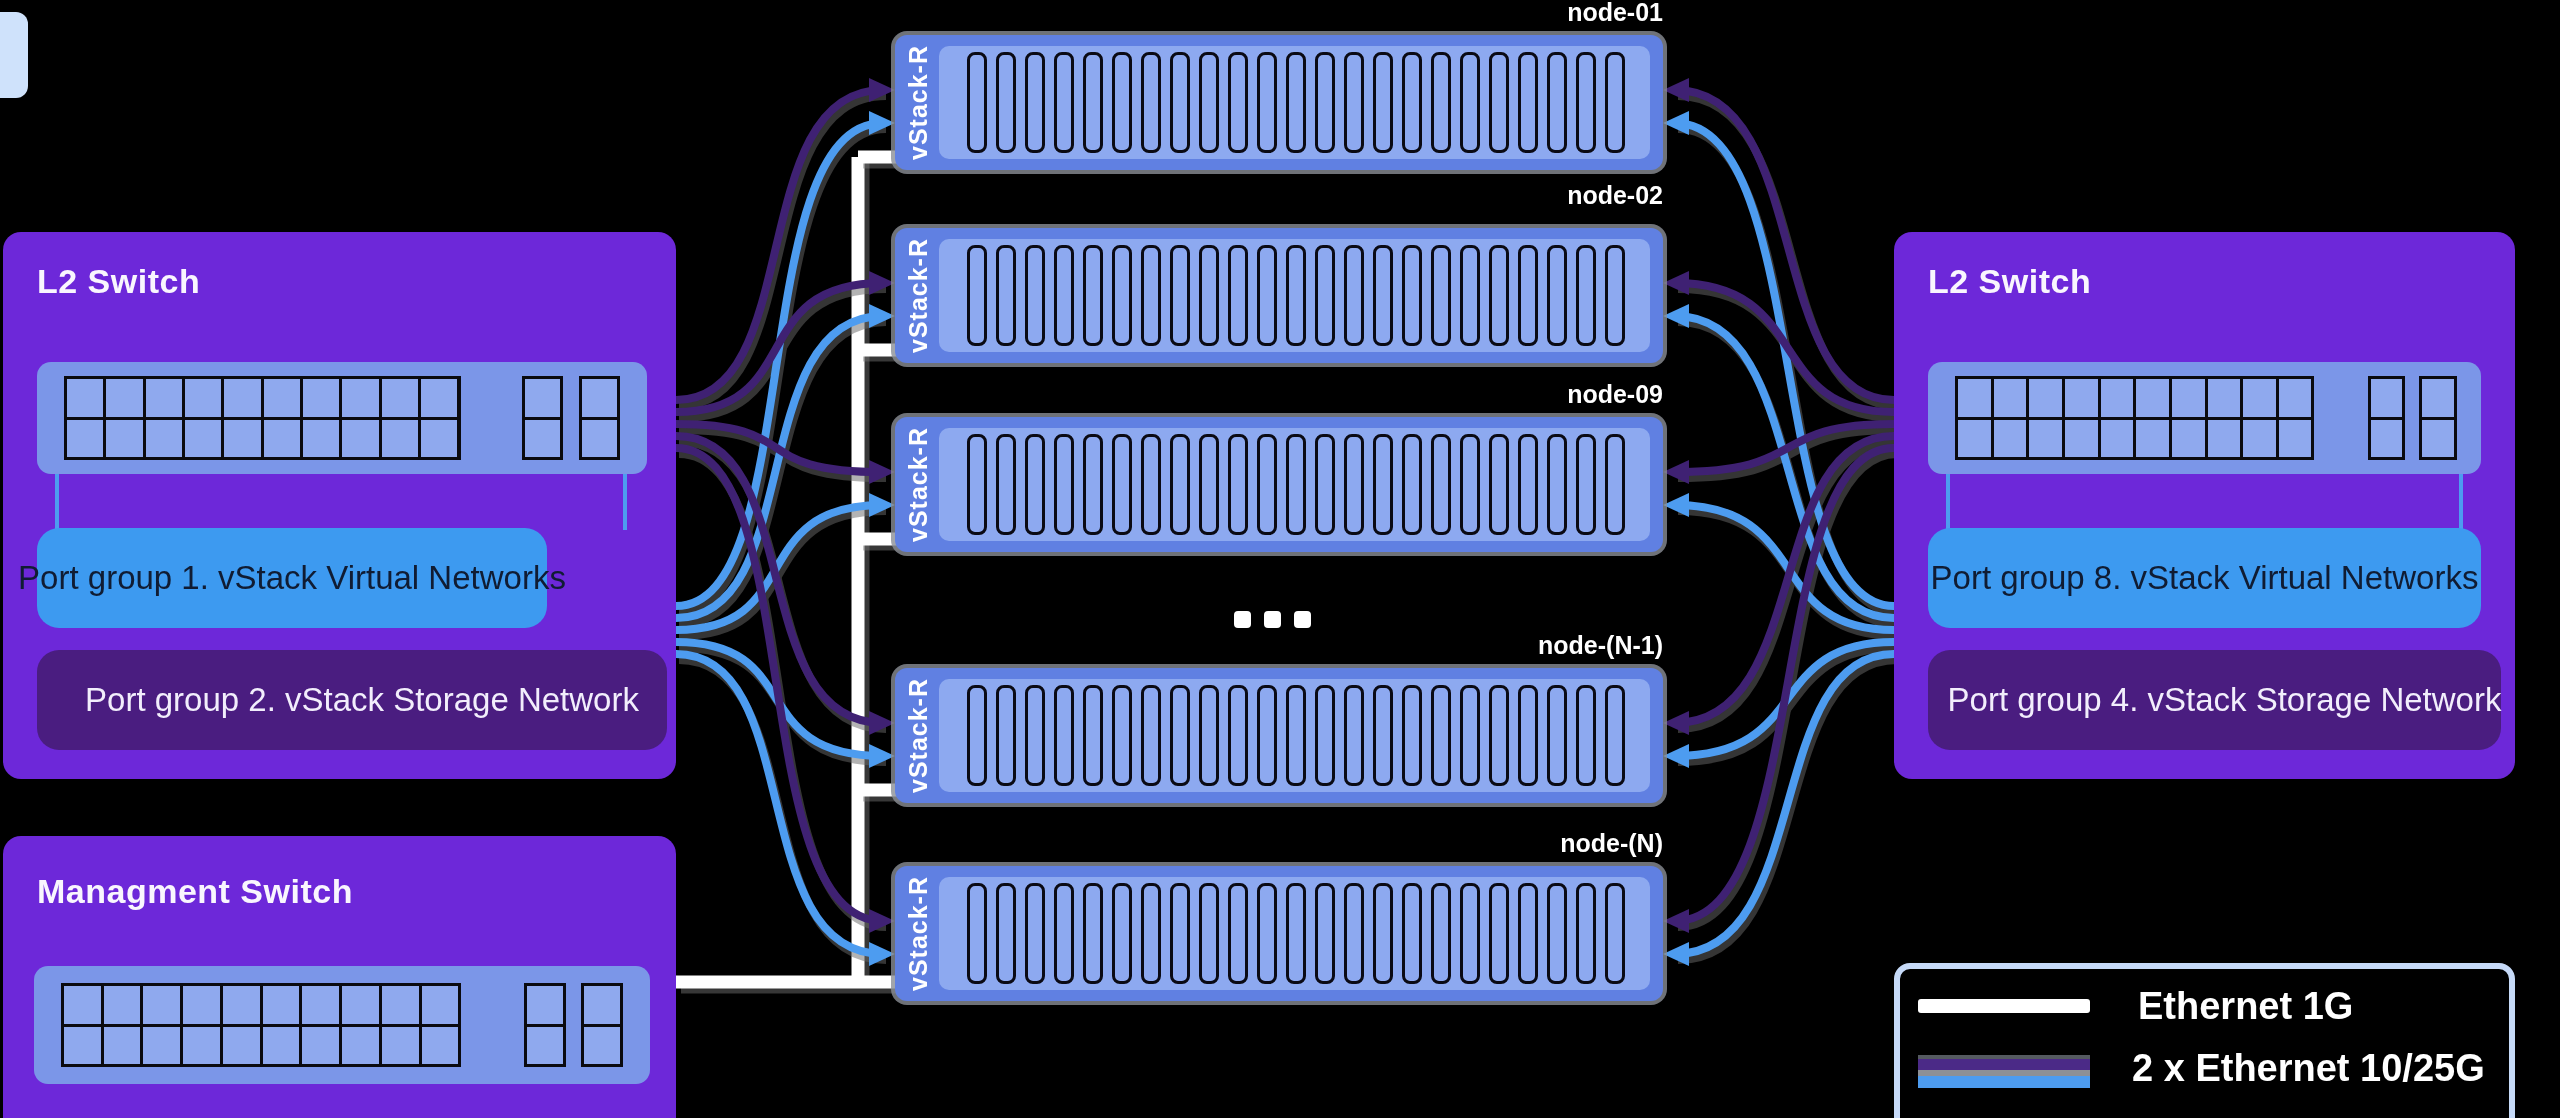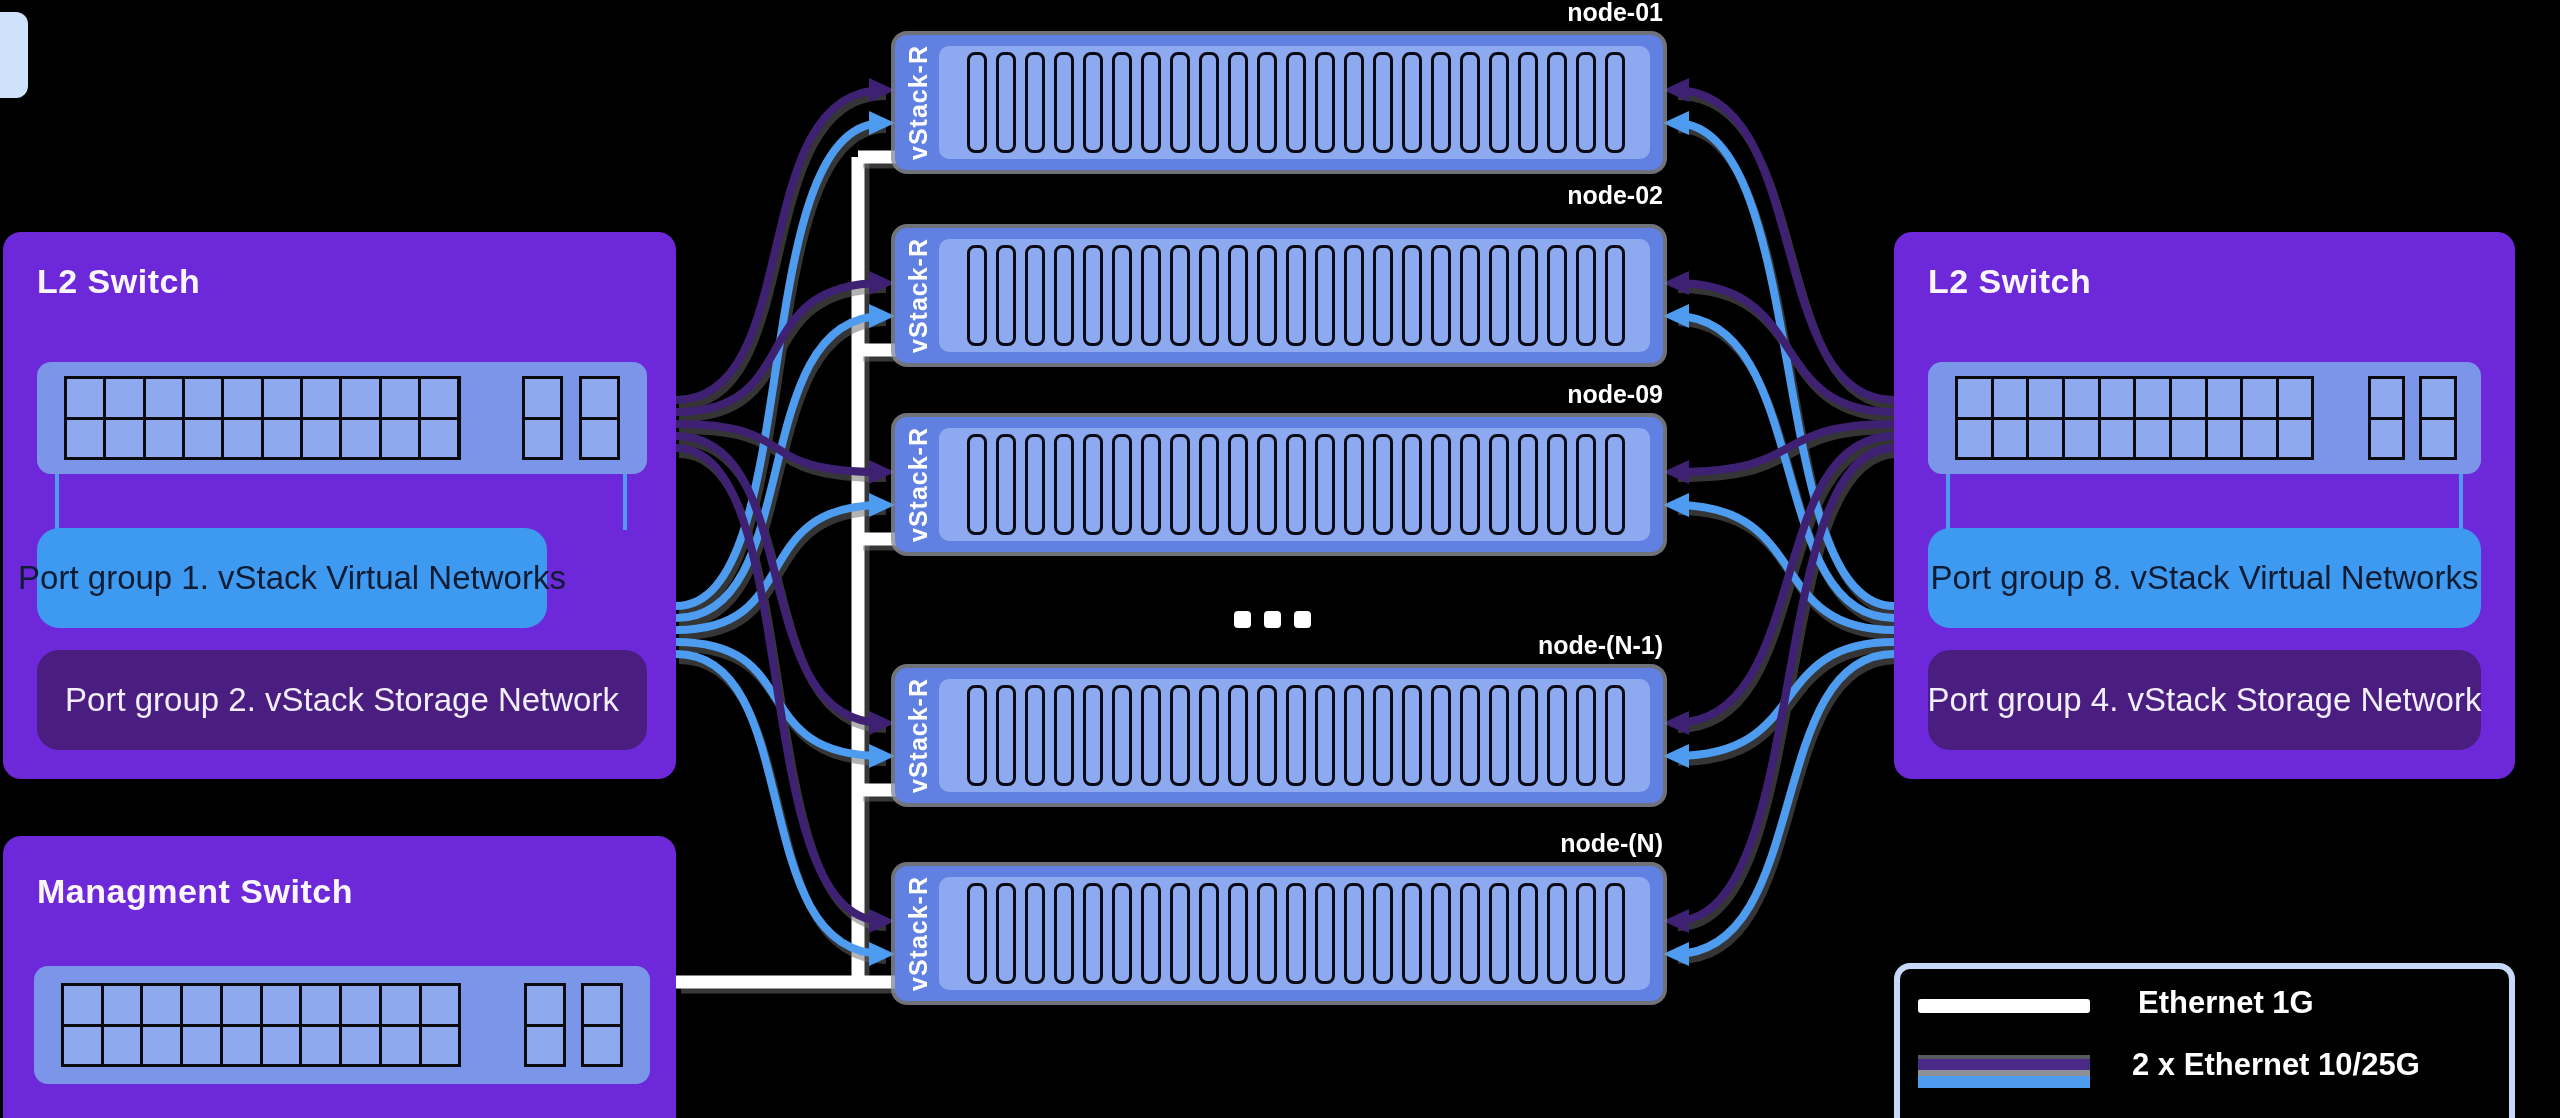--- a/index.html
+++ b/index.html
@@ -11,37 +11,37 @@
   .panel{position:absolute;background:#6d28d9;border-radius:18px;z-index:2;}
   .panel-title{position:absolute;color:rgba(255,255,255,.96);font-size:34px;font-weight:600;
                letter-spacing:.5px;white-space:nowrap;}
   .switch-graphic{position:absolute;background:#7b96e8;border-radius:14px;}
   .pgrid{position:absolute;display:grid;background:#0a0a0f;gap:3px;padding:3px;}
   .pcell{background:#8fa9ee;}
   .connector{position:absolute;width:4px;background:#4d9cf0;}
   .pg{position:absolute;border-radius:22px;display:flex;align-items:center;justify-content:center;
       font-size:33px;font-weight:500;white-space:nowrap;}
   .pg.virtual{background:#3d9af0;color:#101c33;}
-  .pg.storage{background:#4a1d80;color:#f2eefc;}
+  .pg.storage{background:#4a1d80;color:#f2eefc;padding-left:20px;}
   .node{position:absolute;left:895px;width:768px;height:135px;background:#6080e2;border-radius:12px;
         box-shadow:0 0 0 4px rgba(139,143,150,.8);z-index:2;}
   .node-brand{position:absolute;left:0;top:0;bottom:0;width:46px;color:#fff;display:flex;
               align-items:center;justify-content:center;}
   .node-brand span{writing-mode:vertical-rl;transform:rotate(180deg);font-size:25px;font-weight:600;
                    letter-spacing:1px;}
   .node-panel{position:absolute;left:44px;top:11px;right:13px;bottom:11px;background:#8da9f0;
               border-radius:10px;display:flex;align-items:center;gap:9px;padding-left:28px;
               box-sizing:border-box;overflow:hidden;}
   .slot{flex:none;width:20px;height:101px;border:3px solid #0a0a14;border-radius:8px;box-sizing:border-box;}
   .node-label{position:absolute;right:897px;color:#fff;font-size:25px;font-weight:700;
               text-align:right;white-space:nowrap;z-index:2;}
   .dot{position:absolute;width:17px;height:17px;background:#fff;border-radius:4px;z-index:2;}
   .legend{position:absolute;left:1894px;top:963px;width:621px;height:172px;background:#000;
           border:6px solid #c6daf8;border-radius:16px;box-sizing:border-box;z-index:2;}
-  .legend-label{position:absolute;color:#fff;font-size:31px;font-weight:700;white-space:nowrap;}
+  .legend-label{position:absolute;color:#fff;font-size:38px;font-weight:700;white-space:nowrap;}
   .sw-white{position:absolute;left:18px;top:30px;width:172px;height:14px;background:#fff;border-radius:3px;}
   .sw-stack{position:absolute;left:18px;top:86px;width:172px;}
   .stripe{width:100%;}
 </style>
 </head>
 <body>
 
 <div class="stage" id="stage">
 
   <svg id="wires" width="2560" height="1118" viewBox="0 0 2560 1118">

